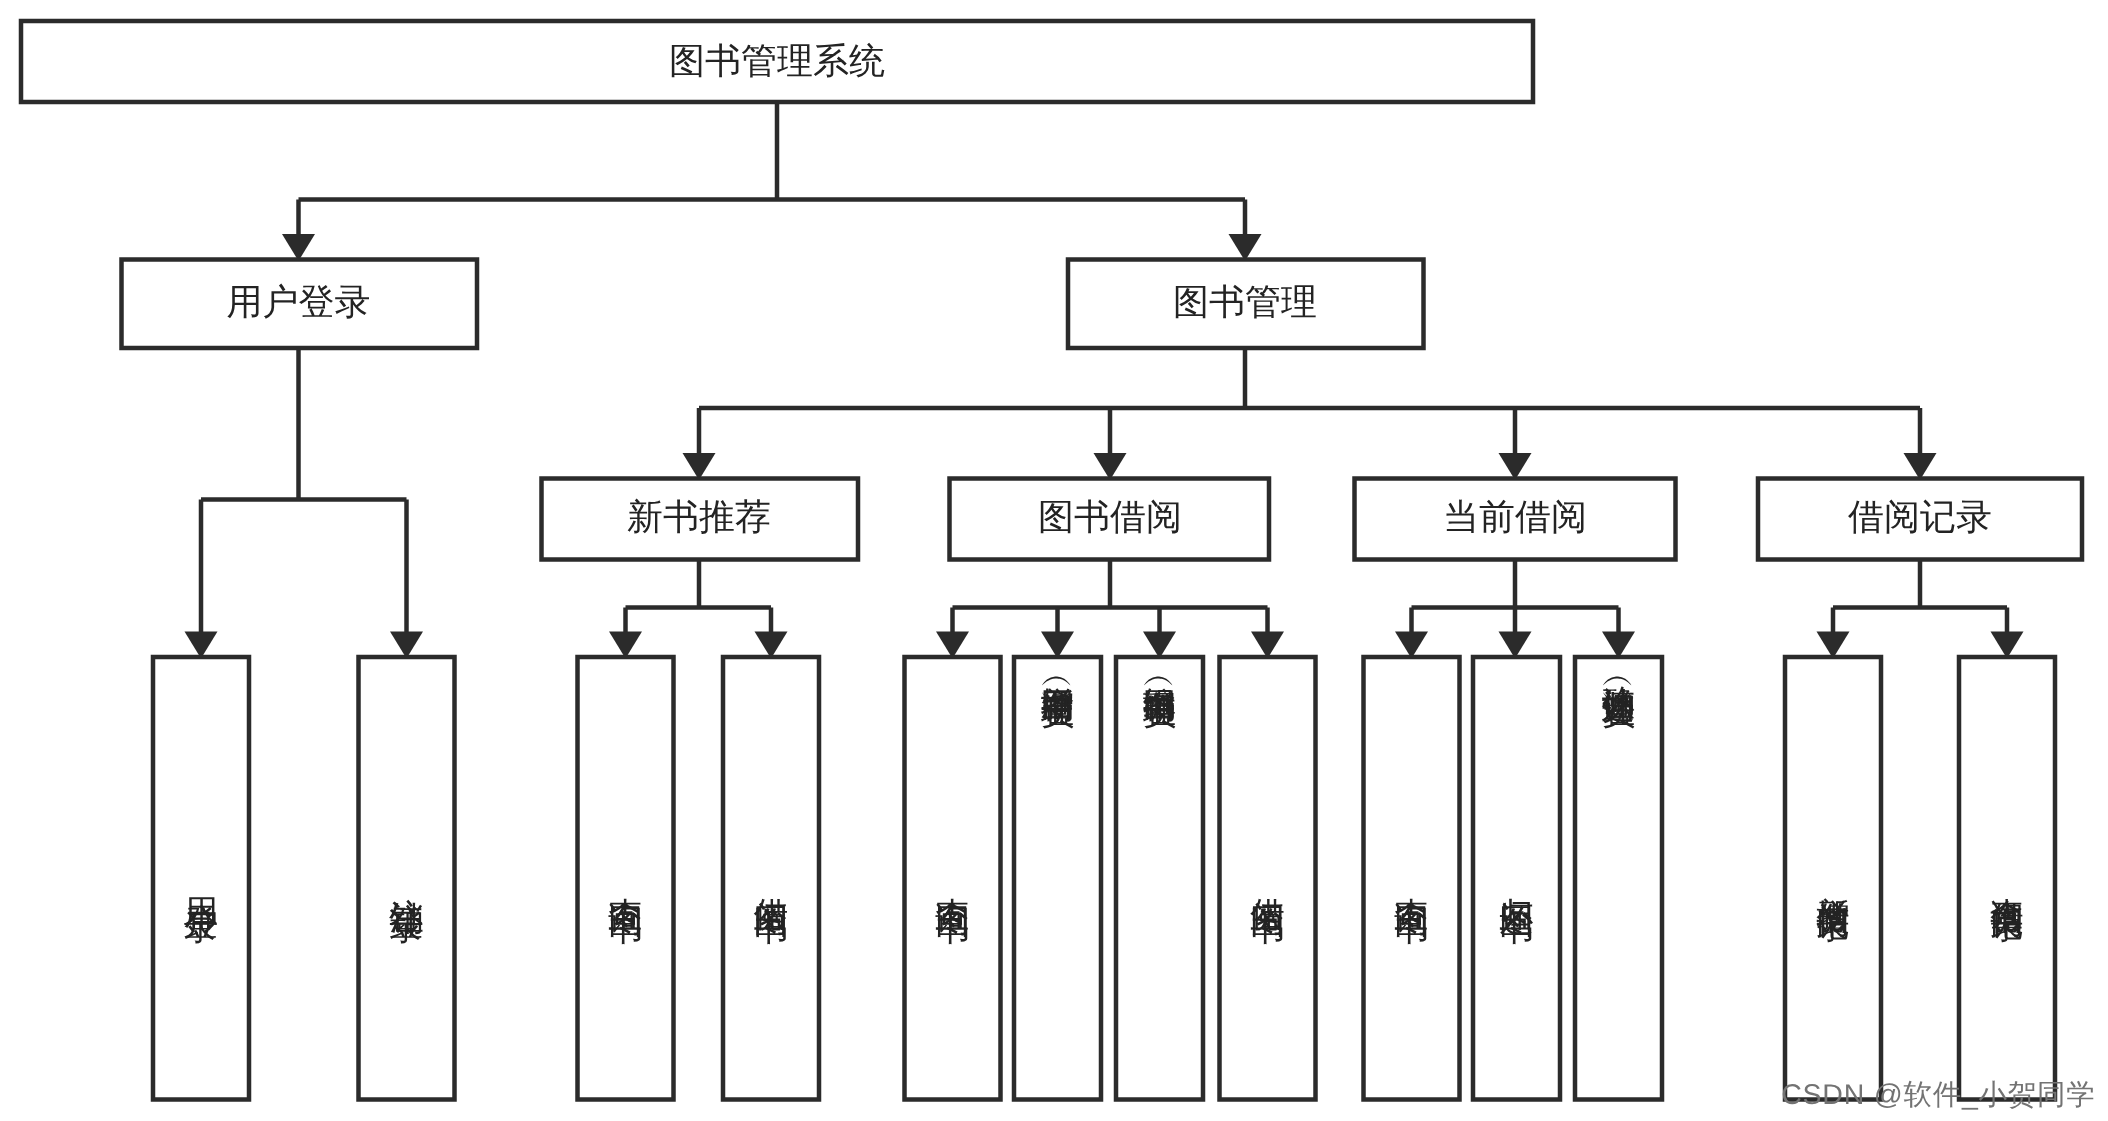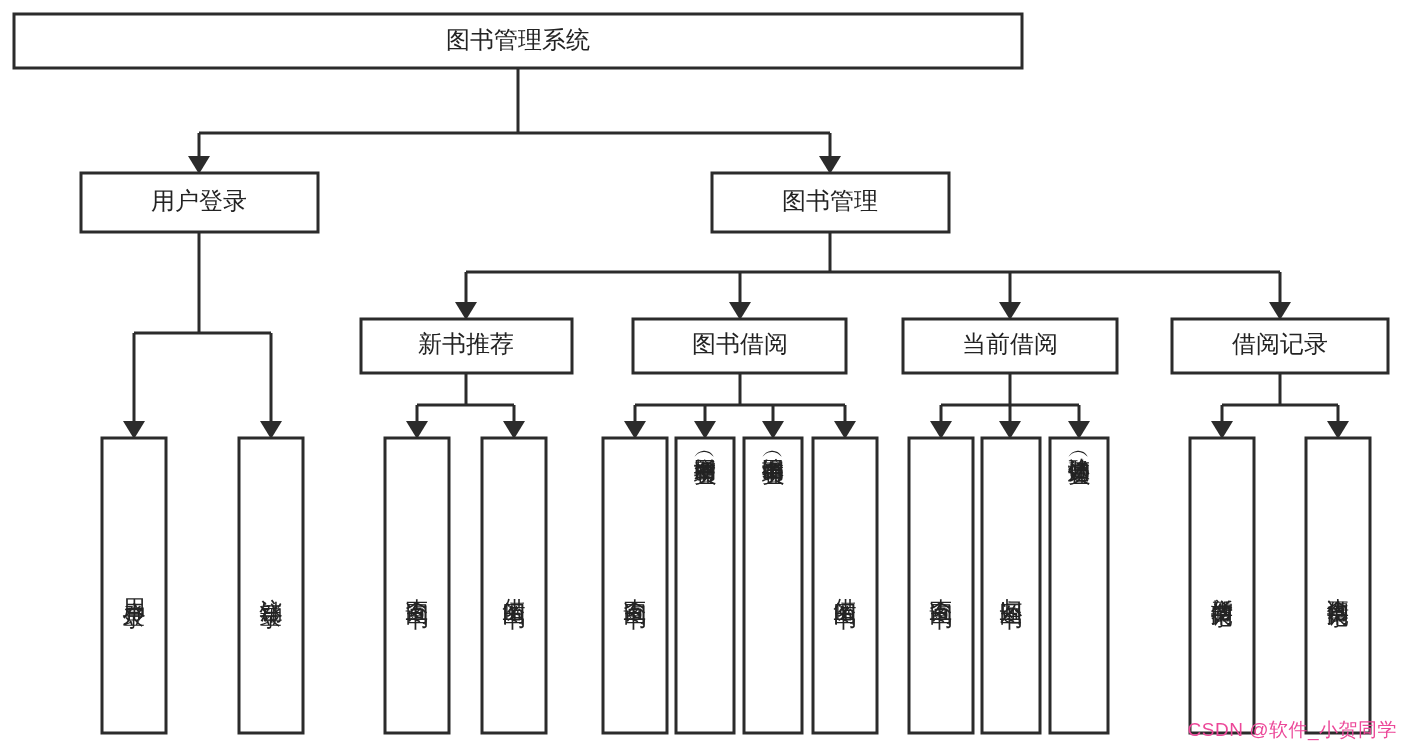--- a/index.html
+++ b/index.html
@@ -49,21 +49,21 @@
     color:#232323;
     white-space:nowrap;
     text-align:center;
   }
   .watermark{
     position:absolute;
     right:8px;
     bottom:4px;
     font-family:"Liberation Sans","DejaVu Sans",sans-serif;
     font-size:19px;
-    color:#ec4899;
+    color:#737373;
     white-space:nowrap;
     letter-spacing:0.5px;
   }
 </style>
 </head>
 <body>
 
 <div id="diagram-root">
 
   <svg id="tree" viewBox="0 0 1405 747">

